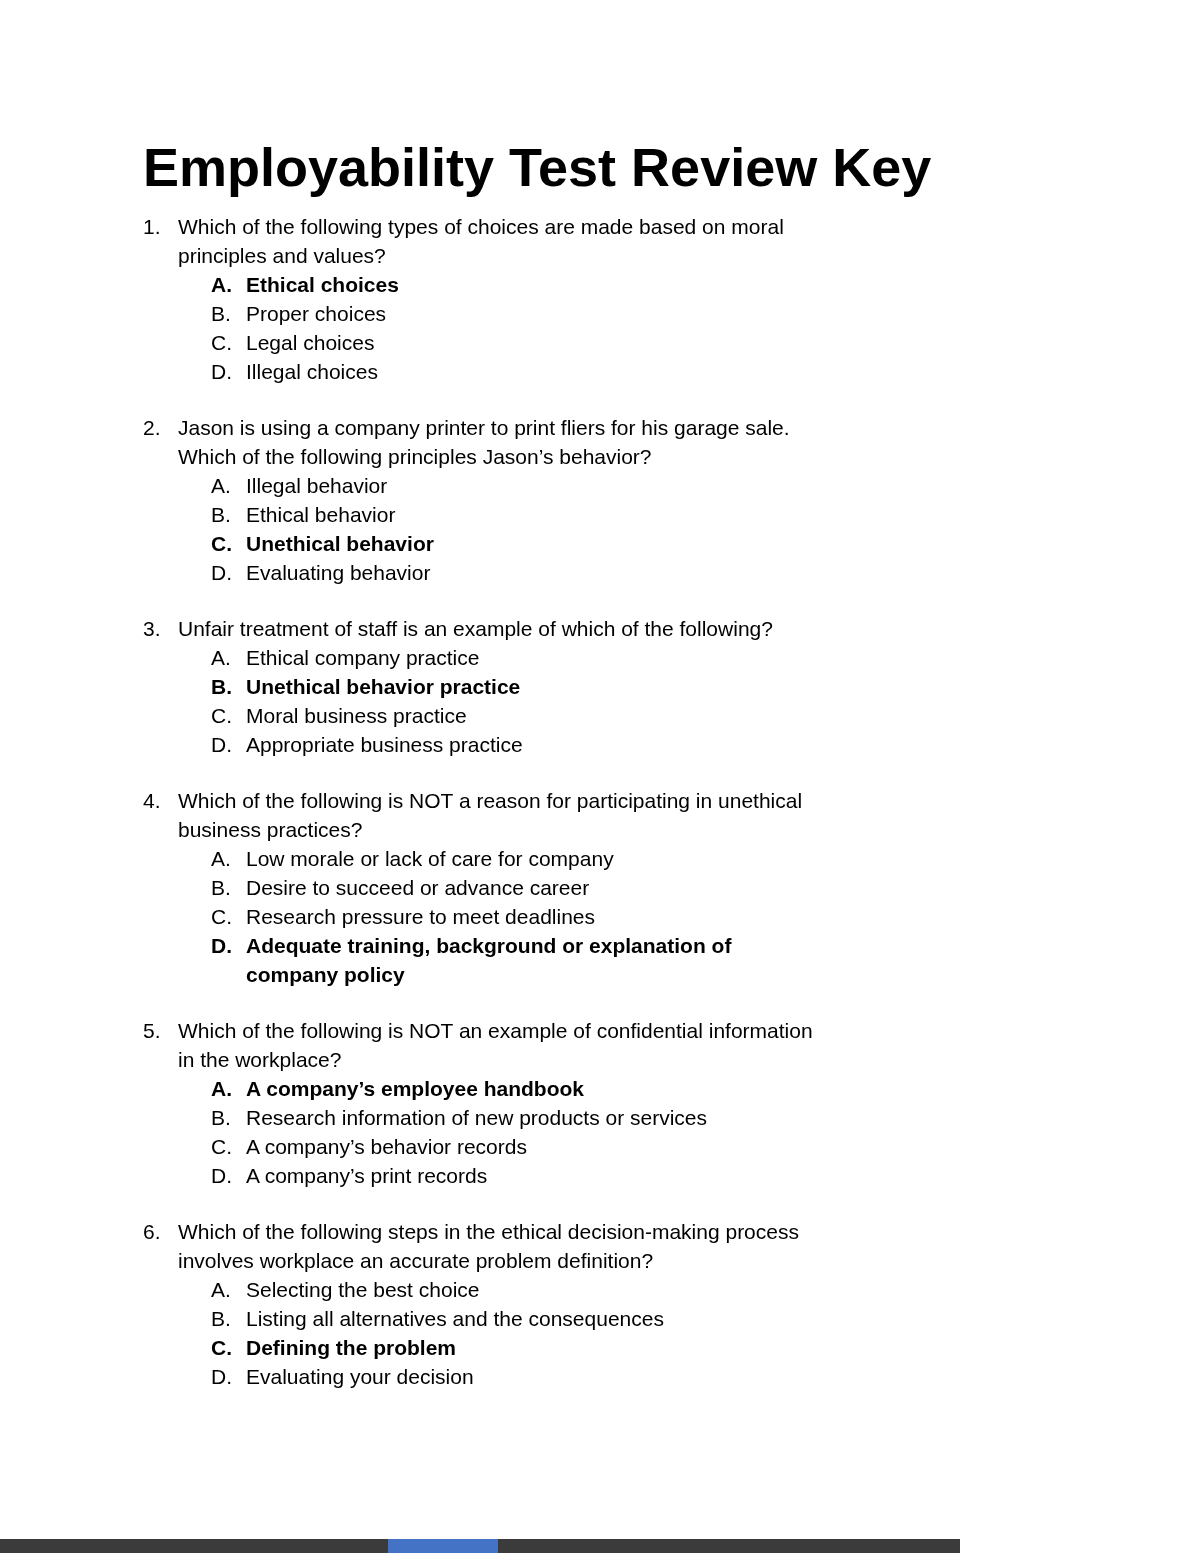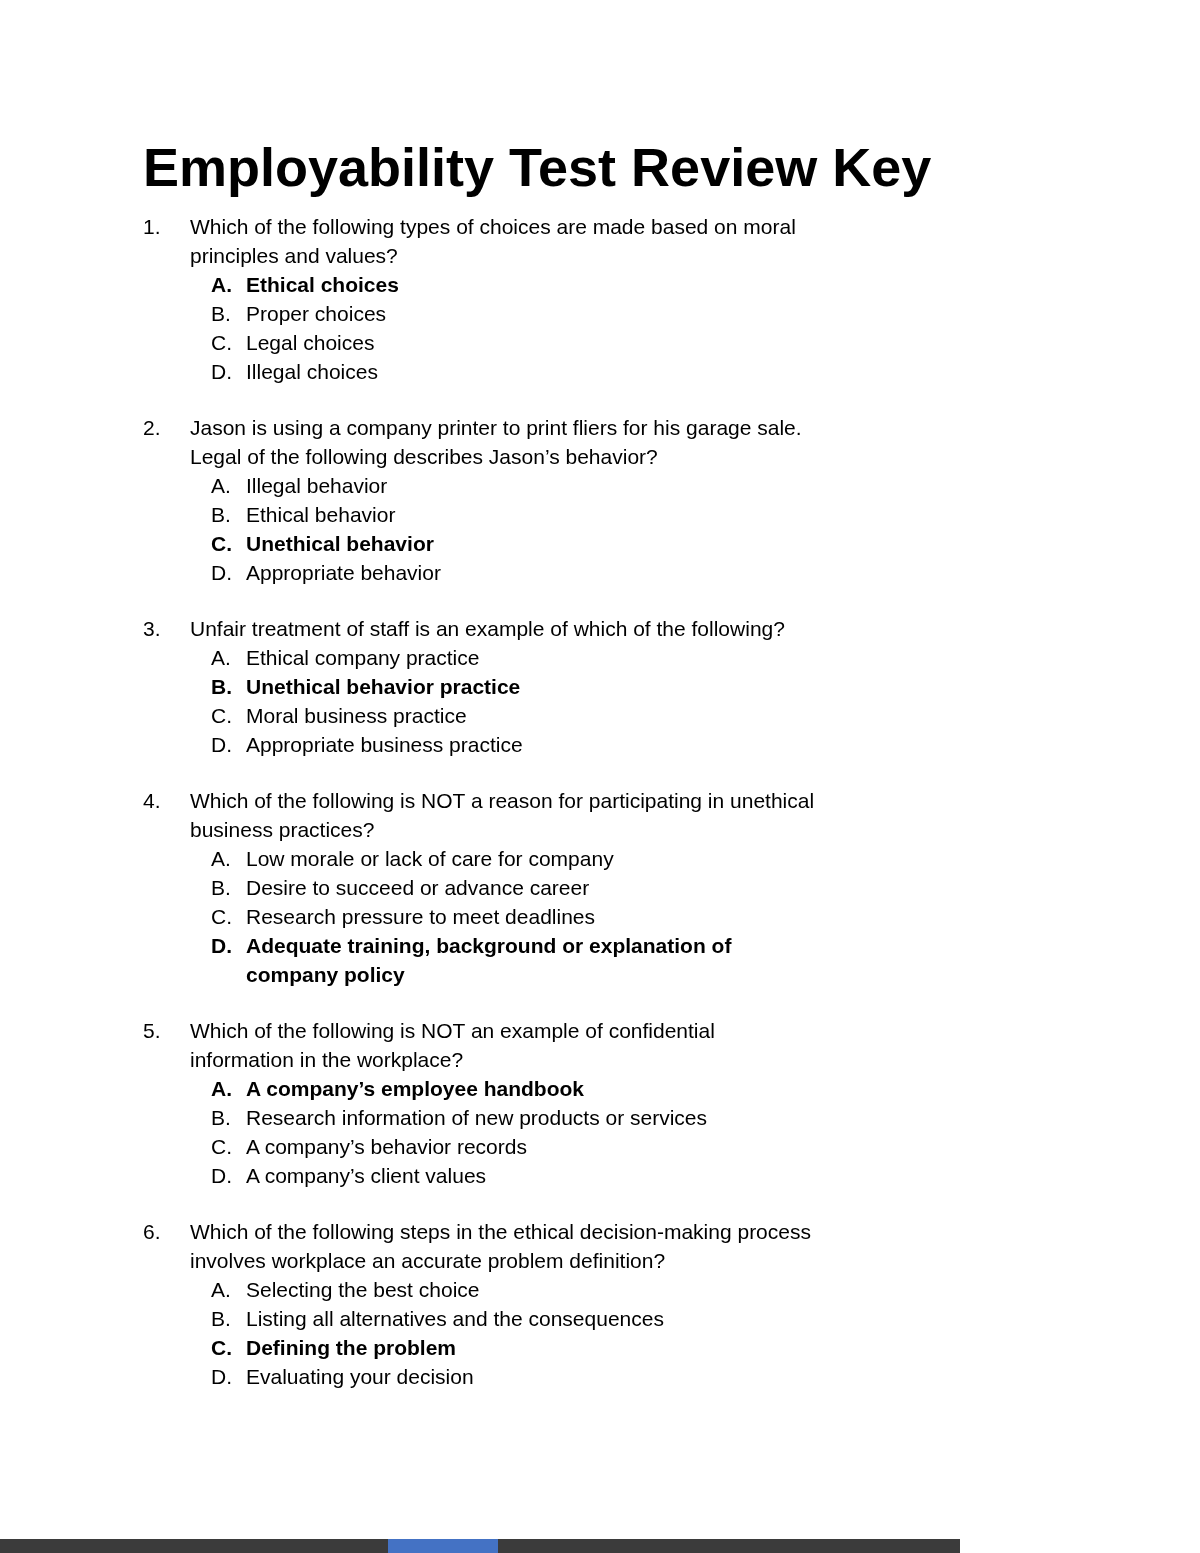--- a/index.html
+++ b/index.html
@@ -29,21 +29,20 @@
     display: flex;
     align-items: flex-start;
     font-size: 21px;
     line-height: 29px;
   }
   .q-num {
     flex: 0 0 35px;
   }
   .q-text {
     flex: 1 1 auto;
-    margin-left: 12px;
   }
   .options {
     margin-left: 68px;
   }
   .option {
     display: flex;
     align-items: flex-start;
     font-size: 21px;
     line-height: 29px;
   }
@@ -100,38 +99,38 @@
         <div class="option">
           <span class="opt-letter">D.</span>
           <span class="opt-text">Illegal choices</span>
         </div>
       </div>
     </div>
 
     <div class="question">
       <div class="q-row">
         <span class="q-num">2.</span>
-        <span class="q-text">Jason is using a company printer to print fliers for his garage sale. Legal of the following describes Jason’s behavior?</span>
+        <span class="q-text">Jason is using a company printer to print fliers for his garage sale. Which of the following principles Jason’s behavior?</span>
       </div>
       <div class="options">
         <div class="option">
           <span class="opt-letter">A.</span>
           <span class="opt-text">Illegal behavior</span>
         </div>
         <div class="option">
           <span class="opt-letter">B.</span>
           <span class="opt-text">Ethical behavior</span>
         </div>
         <div class="option correct">
           <span class="opt-letter">C.</span>
           <span class="opt-text">Unethical behavior</span>
         </div>
         <div class="option">
           <span class="opt-letter">D.</span>
-          <span class="opt-text">Appropriate behavior</span>
+          <span class="opt-text">Evaluating behavior</span>
         </div>
       </div>
     </div>
 
     <div class="question">
       <div class="q-row">
         <span class="q-num">3.</span>
         <span class="q-text">Unfair treatment of staff is an example of which of the following?</span>
       </div>
       <div class="options">
@@ -192,21 +191,21 @@
         <div class="option">
           <span class="opt-letter">B.</span>
           <span class="opt-text">Research information of new products or services</span>
         </div>
         <div class="option">
           <span class="opt-letter">C.</span>
           <span class="opt-text">A company’s behavior records</span>
         </div>
         <div class="option">
           <span class="opt-letter">D.</span>
-          <span class="opt-text">A company’s client values</span>
+          <span class="opt-text">A company’s print records</span>
         </div>
       </div>
     </div>
 
     <div class="question">
       <div class="q-row">
         <span class="q-num">6.</span>
         <span class="q-text">Which of the following steps in the ethical decision-making process involves workplace an accurate problem definition?</span>
       </div>
       <div class="options">

